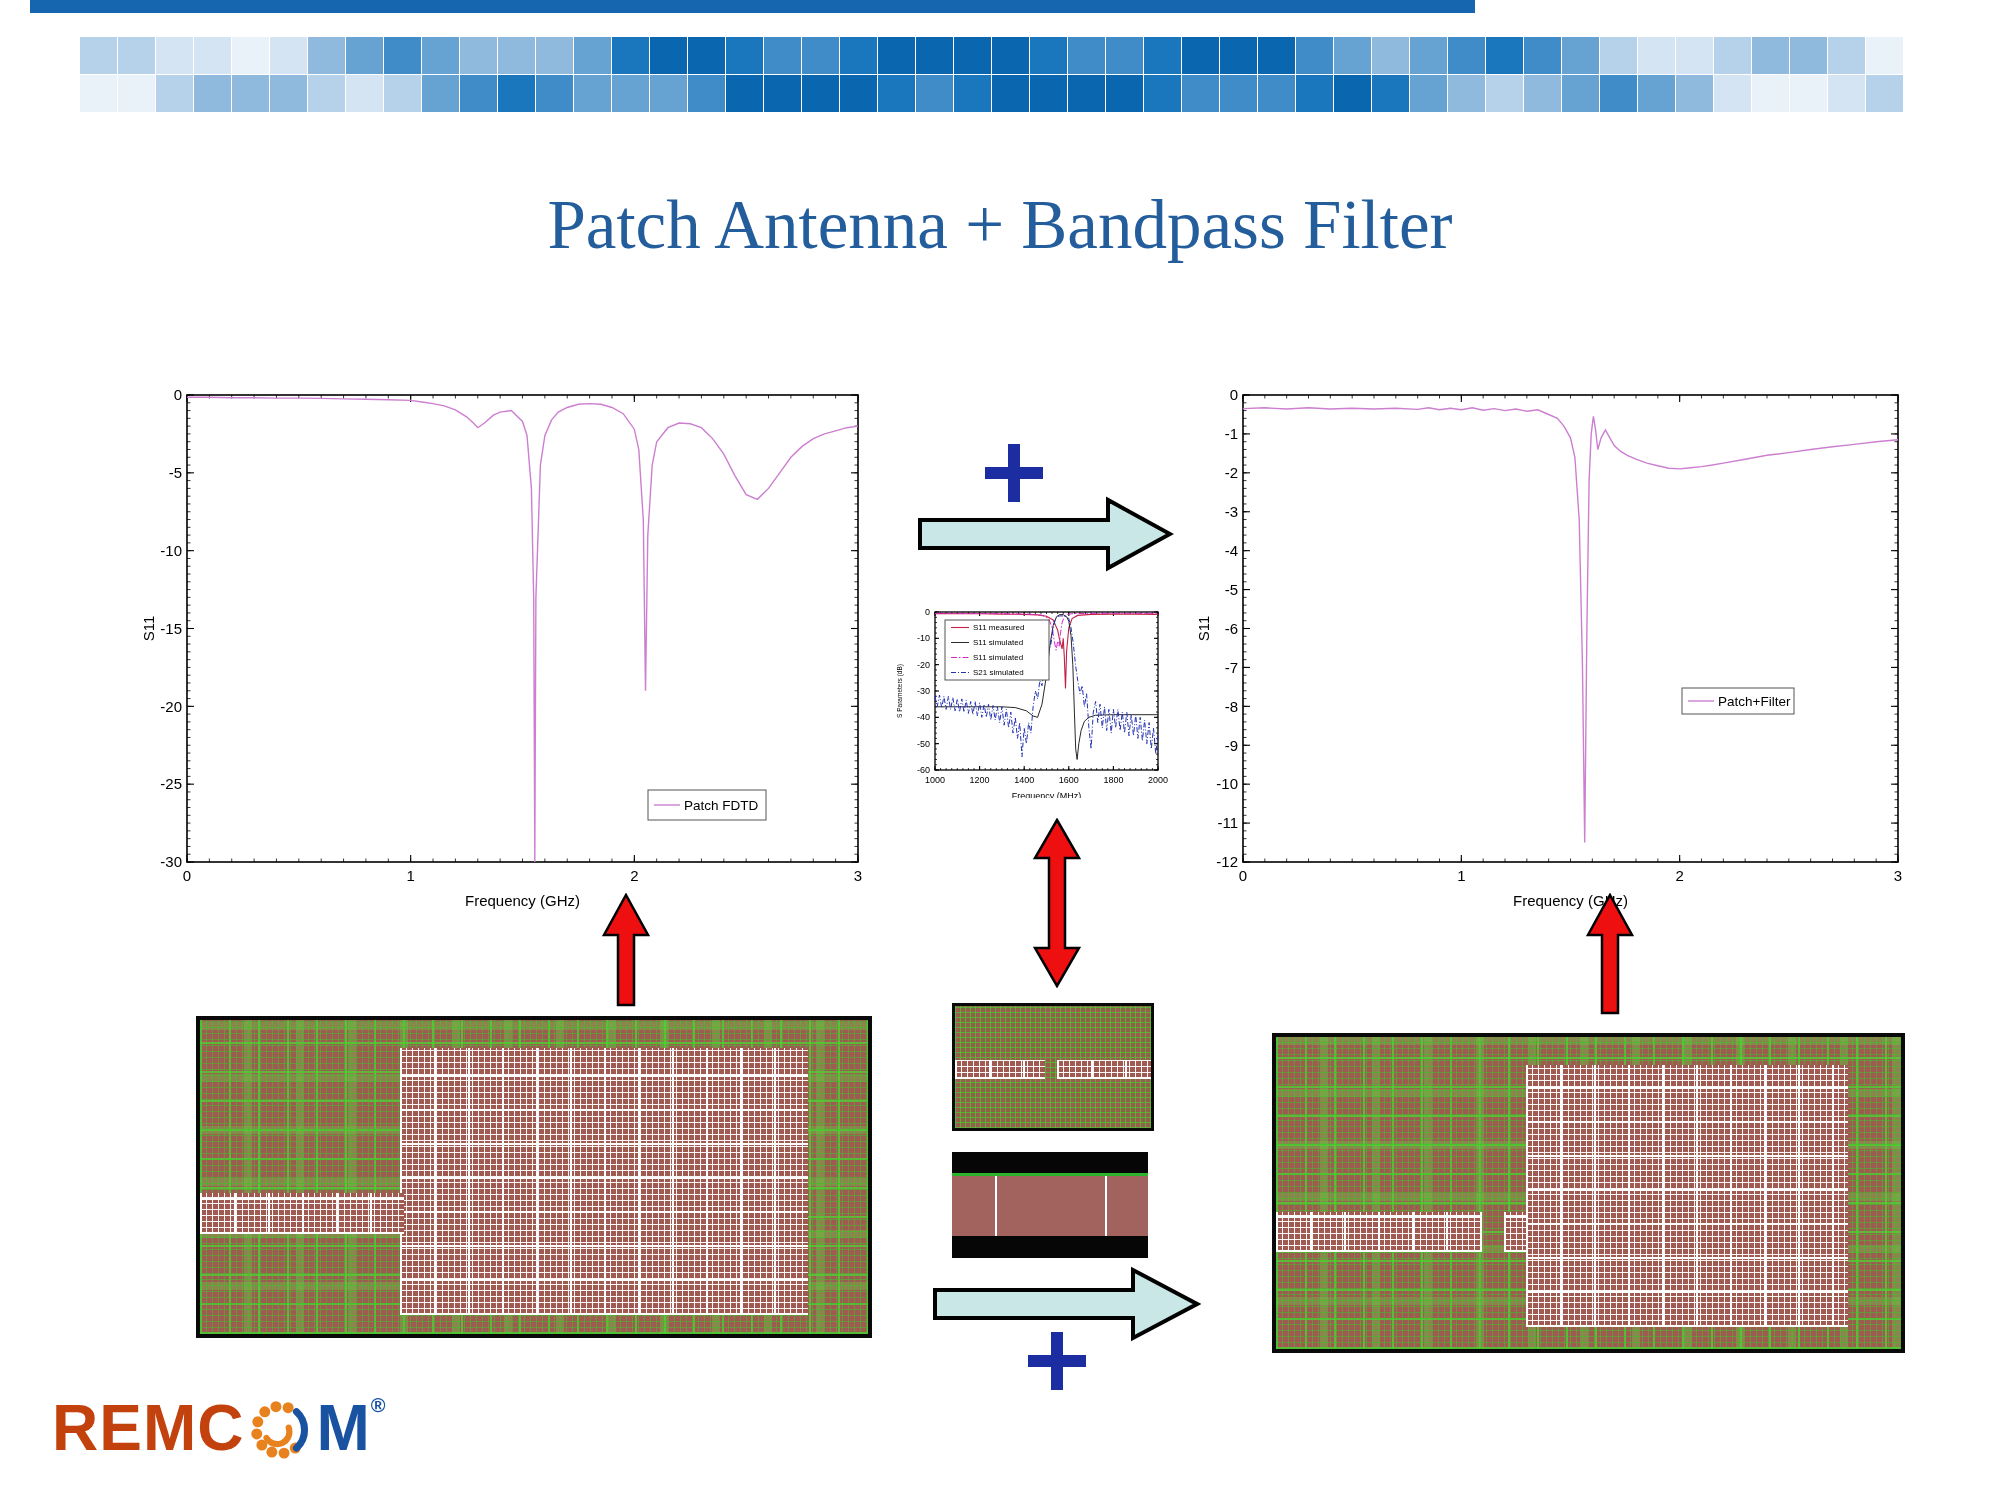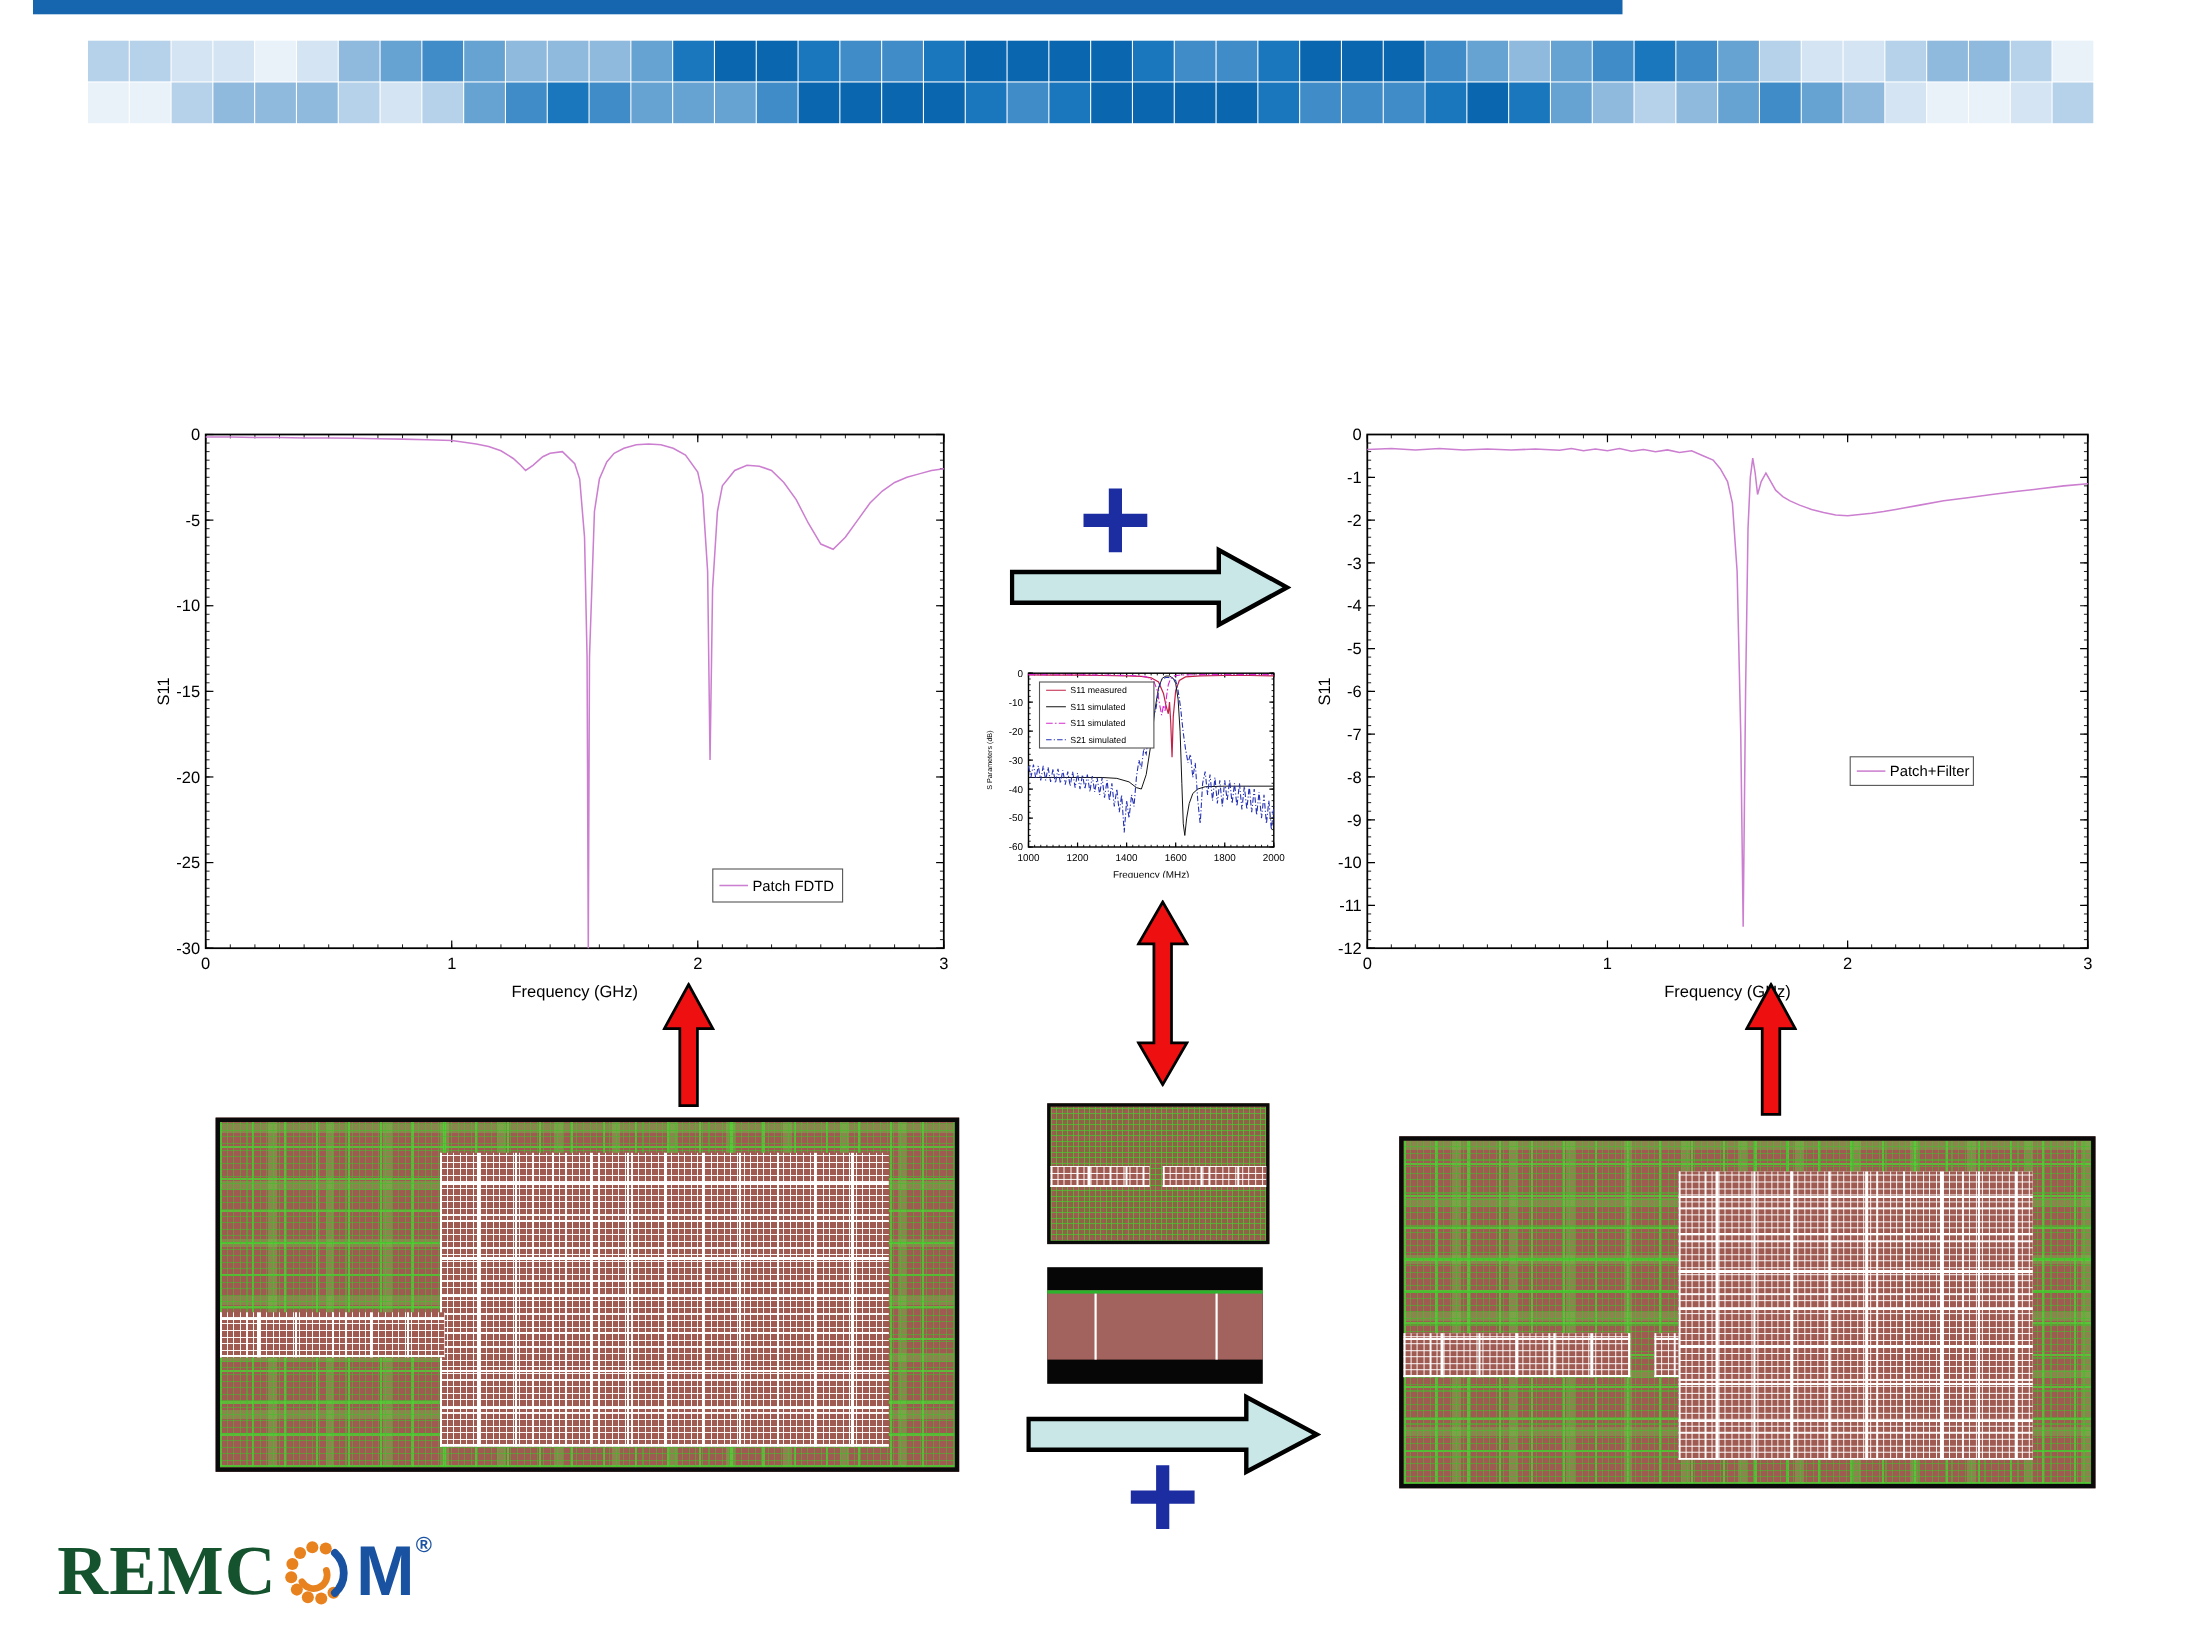--- a/index.html
+++ b/index.html
@@ -155,20 +155,21 @@
       <div style="background: rgb(63, 140, 200);"></div>
       <div style="background: rgb(102, 163, 210);"></div>
       <div style="background: rgb(143, 186, 222);"></div>
       <div style="background: rgb(212, 228, 243);"></div>
       <div style="background: rgb(233, 241, 249);"></div>
       <div style="background: rgb(233, 241, 249);"></div>
       <div style="background: rgb(212, 228, 243);"></div>
       <div style="background: rgb(181, 210, 234);"></div>
     </div>
 
+  <h1 class="title" id="title" style="color: rgb(35, 93, 156);">Patch Antenna + Bandpass Filter</h1>
 
   <div id="chart-left" class="chart"><svg width="740" height="530">
         <rect x="47" y="15" width="671" height="467" fill="#fff" stroke="#000" stroke-width="1.6"></rect>
         <line x1="47" y1="482" x2="47" y2="478.5" stroke="#000" stroke-width="0.8"></line>
         <line x1="47" y1="15" x2="47" y2="18.5" stroke="#000" stroke-width="0.8"></line>
         <line x1="69.36666666666667" y1="482" x2="69.36666666666667" y2="478.5" stroke="#000" stroke-width="0.8"></line>
         <line x1="69.36666666666667" y1="15" x2="69.36666666666667" y2="18.5" stroke="#000" stroke-width="0.8"></line>
         <line x1="91.73333333333333" y1="482" x2="91.73333333333333" y2="478.5" stroke="#000" stroke-width="0.8"></line>
         <line x1="91.73333333333333" y1="15" x2="91.73333333333333" y2="18.5" stroke="#000" stroke-width="0.8"></line>
         <line x1="114.10000000000001" y1="482" x2="114.10000000000001" y2="478.5" stroke="#000" stroke-width="0.8"></line>
@@ -876,21 +877,21 @@
     </div>
   </div>
 
   <div class="mesh plaid" id="mesh-right">
     <div class="whitegrid patch"></div>
     <div class="whitegrid feed-a"></div>
     <div class="whitegrid feed-b"></div>
   </div>
 
   <div class="logo">
-    <span class="logo-txt" id="logo-p1" style="color: #14532d; font-family: Liberation Serif, serif;">REMC</span>
+    <span class="logo-txt" id="logo-p1" style="color: #c2410c;">REMC</span>
     <svg class="logo-o" id="logo-o" width="68" height="72" viewBox="0 0 72 76">
         <circle cx="44.6" cy="16.5" r="5.8" fill="#e8821e"></circle>
         <circle cx="31.7" cy="15.4" r="5.8" fill="#e8821e"></circle>
         <circle cx="19.9" cy="20.8" r="5.8" fill="#e8821e"></circle>
         <circle cx="12.5" cy="31.4" r="5.8" fill="#e8821e"></circle>
         <circle cx="11.4" cy="44.3" r="5.8" fill="#e8821e"></circle>
         <circle cx="16.8" cy="56.1" r="5.8" fill="#e8821e"></circle>
         <circle cx="27.4" cy="63.5" r="5.8" fill="#e8821e"></circle>
         <circle cx="40.3" cy="64.6" r="5.8" fill="#e8821e"></circle>
         <circle cx="52.1" cy="59.2" r="5.8" fill="#e8821e"></circle>

